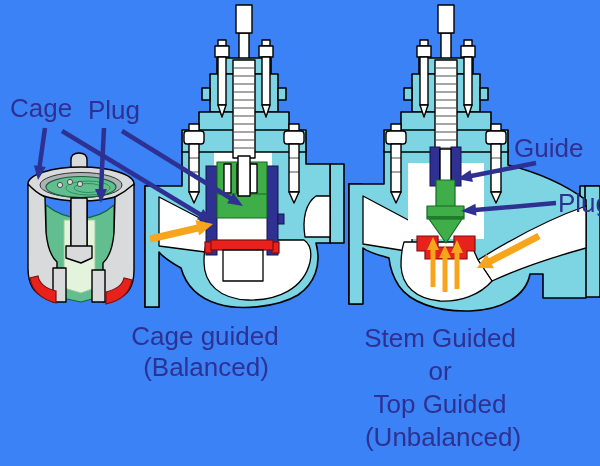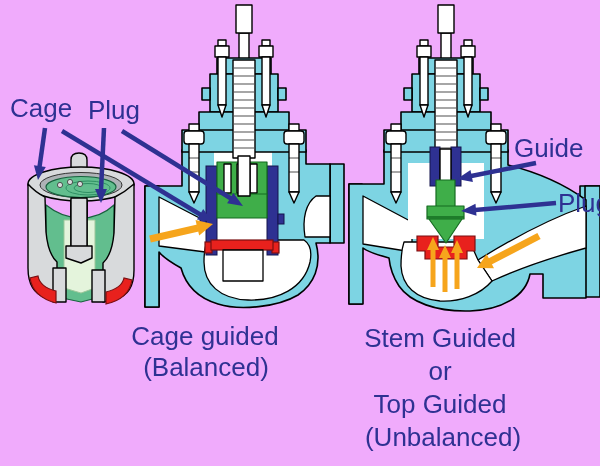--- a/index.html
+++ b/index.html
@@ -1,16 +1,16 @@
 <!DOCTYPE html>
 <html style="--c-body: #7DD4E3; --c-green: #3FAE49; --c-navy: #2E3192; --c-red: #E8211D; --c-yellow: #F6A51C; --c-label: #2E3192;"><head>
 <meta charset="utf-8">
 <style>
   html,body{margin:0;padding:0;background:#fff;}
-  .stage{position:relative;width:600px;height:466px;background:#f0abfc;overflow:hidden;
+  .stage{position:relative;width:600px;height:466px;background:#3b82f6;overflow:hidden;
          font-family:"Liberation Sans", sans-serif;}
   svg{display:block;}
   .cyan{fill:var(--c-body);stroke:#000;stroke-width:1.6;stroke-linejoin:round;}
   .whitepart{fill:#fff;stroke:#000;stroke-width:1.4;stroke-linejoin:round;}
   .whitecut{fill:#fff;stroke:#000;stroke-width:1.3;stroke-linejoin:round;}
   .navy{fill:var(--c-navy);stroke:#14154d;stroke-width:1;}
   .green{fill:var(--c-green);stroke:#156b21;stroke-width:1.2;stroke-linejoin:round;}
   .greenlight{fill:#62BE8E;stroke:#17613d;stroke-width:1.2;}
   .red{fill:var(--c-red);stroke:#7a0f12;stroke-width:1.2;}
   .gray{fill:#D8DADC;stroke:#000;stroke-width:1.4;stroke-linejoin:round;}

